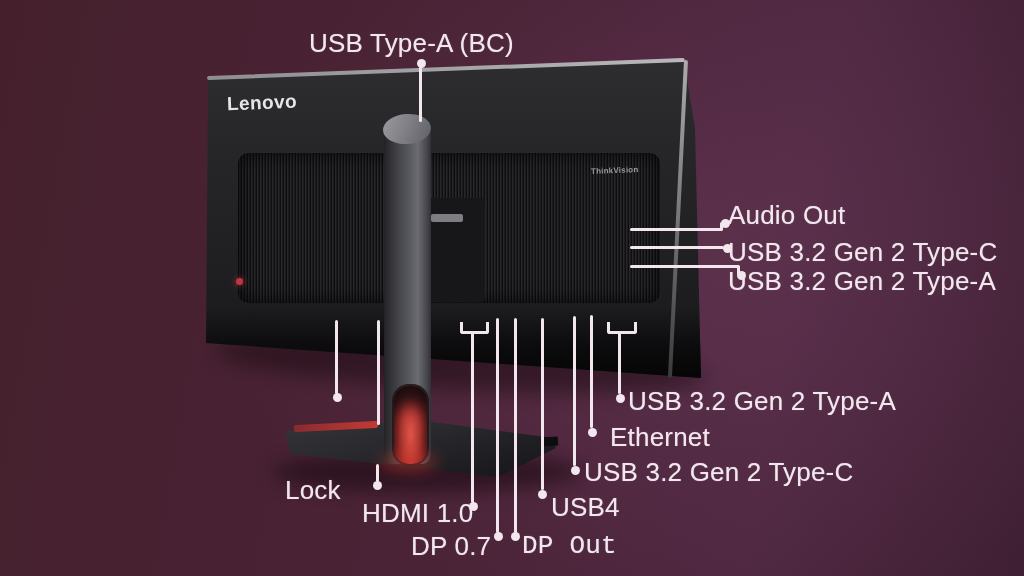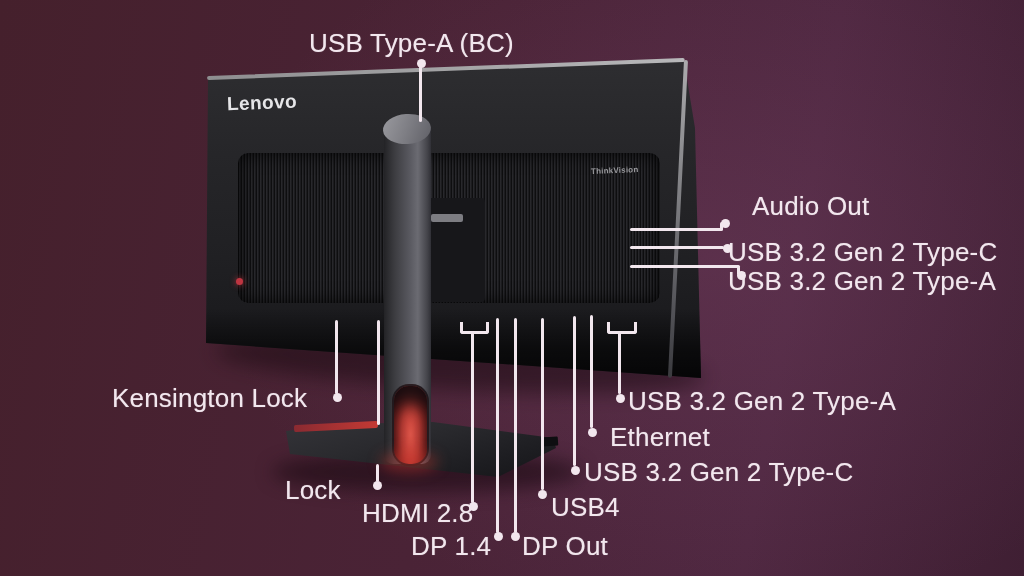--- a/index.html
+++ b/index.html
@@ -128,26 +128,25 @@
   <div class="dot" style="left:372.5px;top:480.5px;"></div>
   <div class="dot" style="left:468.5px;top:501.5px;"></div>
   <div class="dot" style="left:493.5px;top:531.5px;"></div>
   <div class="dot" style="left:510.5px;top:531.5px;"></div>
   <div class="dot" style="left:537.5px;top:489.5px;"></div>
   <div class="dot" style="left:570.5px;top:465.5px;"></div>
   <div class="dot" style="left:587.5px;top:427.5px;"></div>
   <div class="dot" style="left:615.5px;top:393.5px;"></div>
 
   <div class="callout-label" style="left:309px;top:28px;">USB Type-A (BC)</div>
-  <div class="callout-label" style="left:728px;top:191px;margin-left:24px;">Audio Out</div>
+  <div class="callout-label" style="left:728px;top:200px;">Audio Out</div>
   <div class="callout-label" style="left:728px;top:237px;">USB 3.2 Gen 2 Type-C</div>
   <div class="callout-label" style="left:728px;top:266px;">USB 3.2 Gen 2 Type-A</div>
-  <div class="callout-label" style="left:112px;top:383px;">Kensington Lock</div>
   <div class="callout-label" style="left:285px;top:475px;">Lock</div>
-  <div class="callout-label" style="left:362px;top:498px;">HDMI 2.8</div>
-  <div class="callout-label" style="left:411px;top:531px;">DP 1.4</div>
-  <div class="callout-label" style="left:522px;top:531px;">DP Out</div>
+  <div class="callout-label" style="left:362px;top:498px;">HDMI 1.0</div>
+  <div class="callout-label" style="left:411px;top:531px;">DP 0.7</div>
+  <div class="callout-label" style="left:522px;top:531px;font-family:Liberation Mono, monospace;">DP Out</div>
   <div class="callout-label" style="left:551px;top:492px;">USB4</div>
   <div class="callout-label" style="left:584px;top:457px;">USB 3.2 Gen 2 Type-C</div>
   <div class="callout-label" style="left:600px;top:422px;margin-left:10px;">Ethernet</div>
   <div class="callout-label" style="left:628px;top:386px;">USB 3.2 Gen 2 Type-A</div>
 
 </div>
 
 </body></html>

